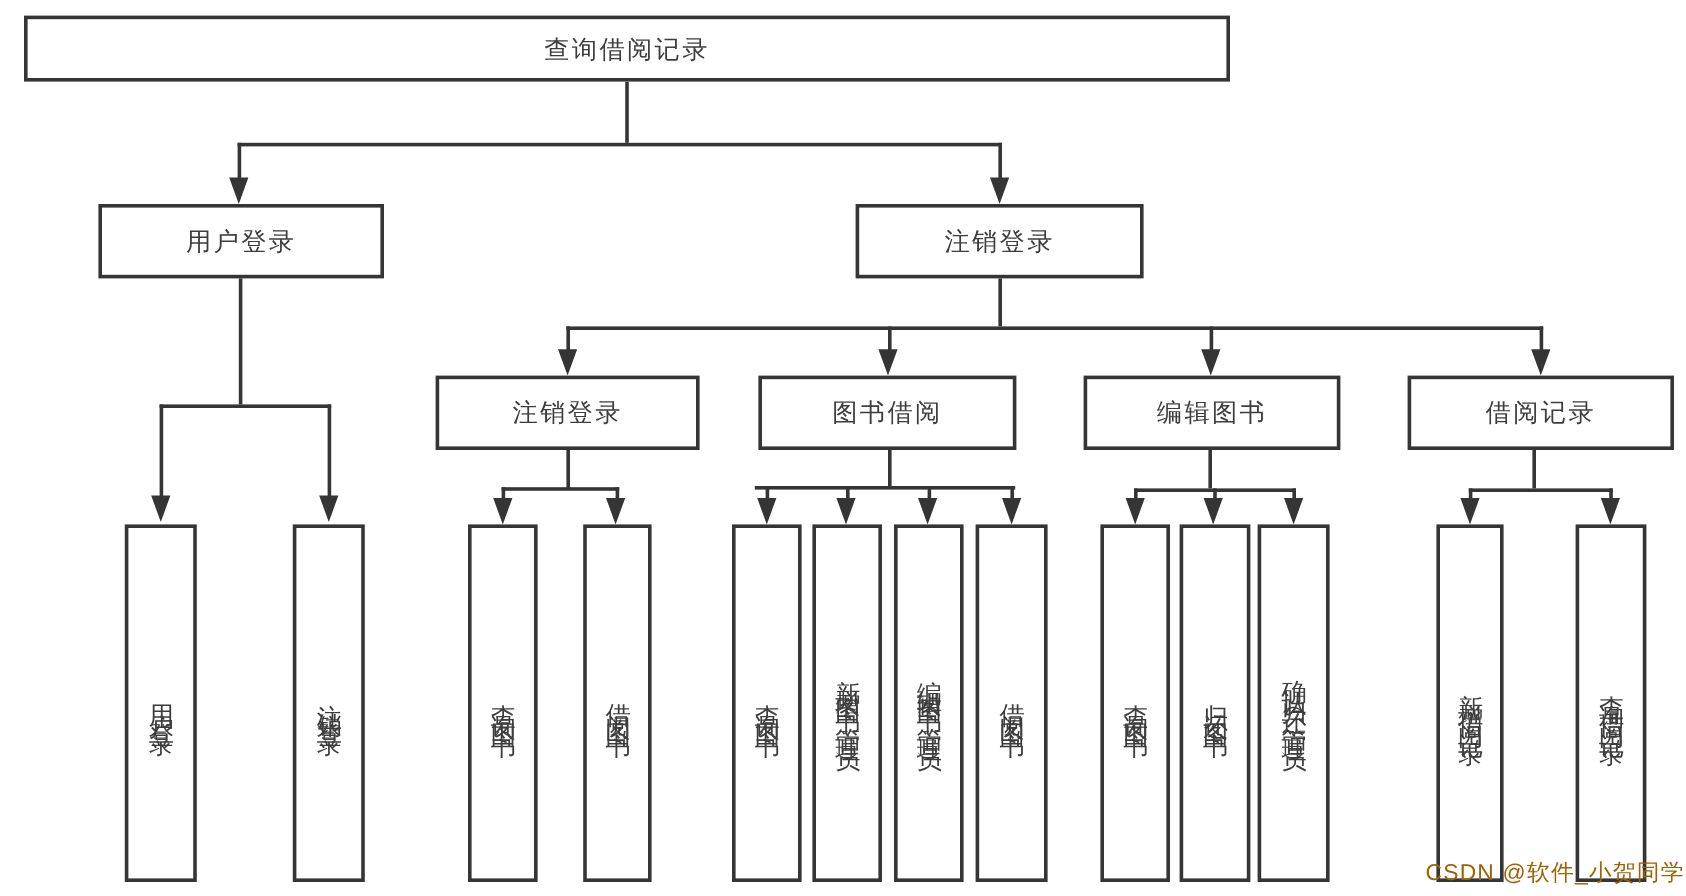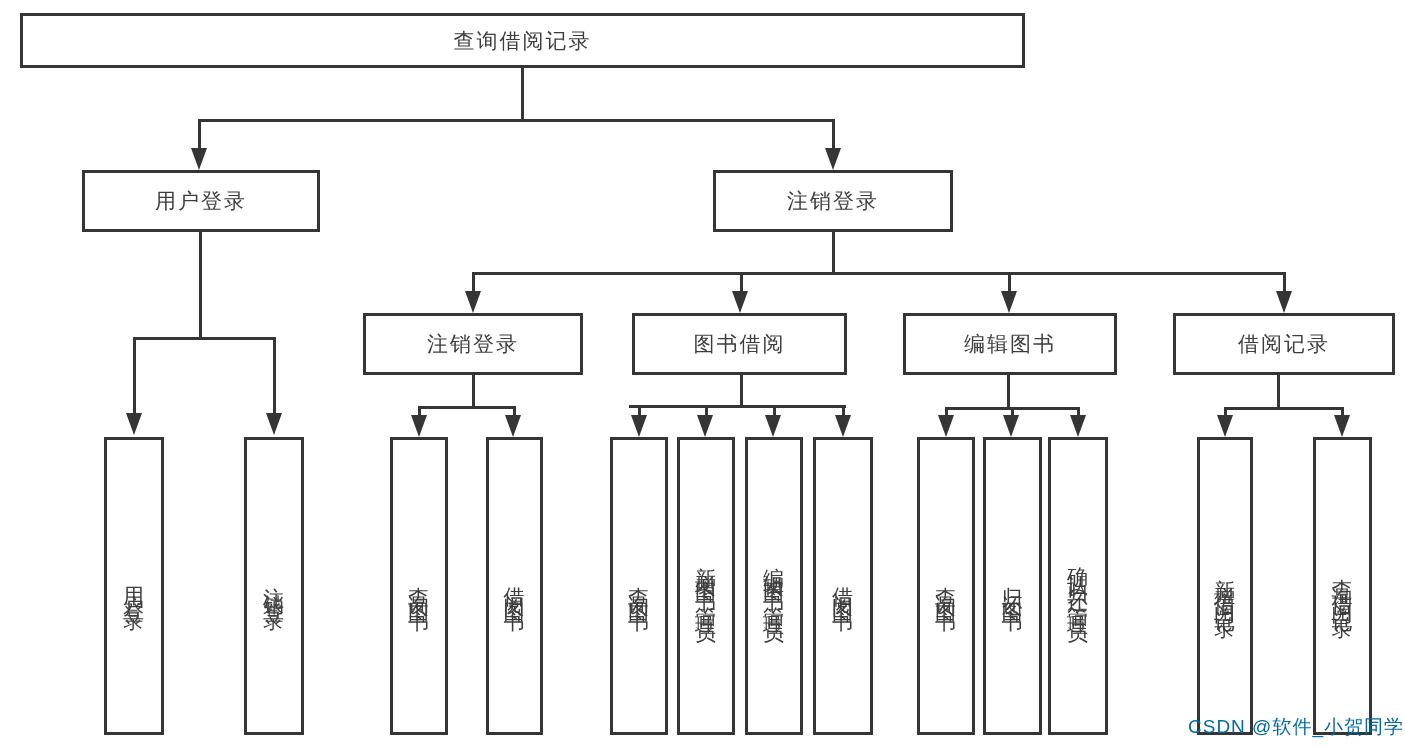--- a/index.html
+++ b/index.html
@@ -20,21 +20,21 @@
   .hline,.vline{position:absolute;background:#353535;}
   .hline{height:3px;}
   .vline{width:3px;}
   .arrow{
     position:absolute;width:0;height:0;
     border-left:8px solid transparent;border-right:8px solid transparent;
     border-top:22px solid #353535;
   }
   .watermark{
     position:absolute;left:1188px;top:714px;z-index:5;
-    font-size:19px;color:#0369a1;letter-spacing:1px;white-space:nowrap;
+    font-size:19px;color:#a16207;letter-spacing:1px;white-space:nowrap;
   }
 </style>
 </head>
 <body>
 
 <div class="canvas">
 
   <div class="vline" style="left:521px;top:68px;height:51px;"></div>
   <div class="hline" style="left:198px;top:119px;width:637px;"></div>
   <div class="vline" style="left:198px;top:119px;height:32px;"></div>

